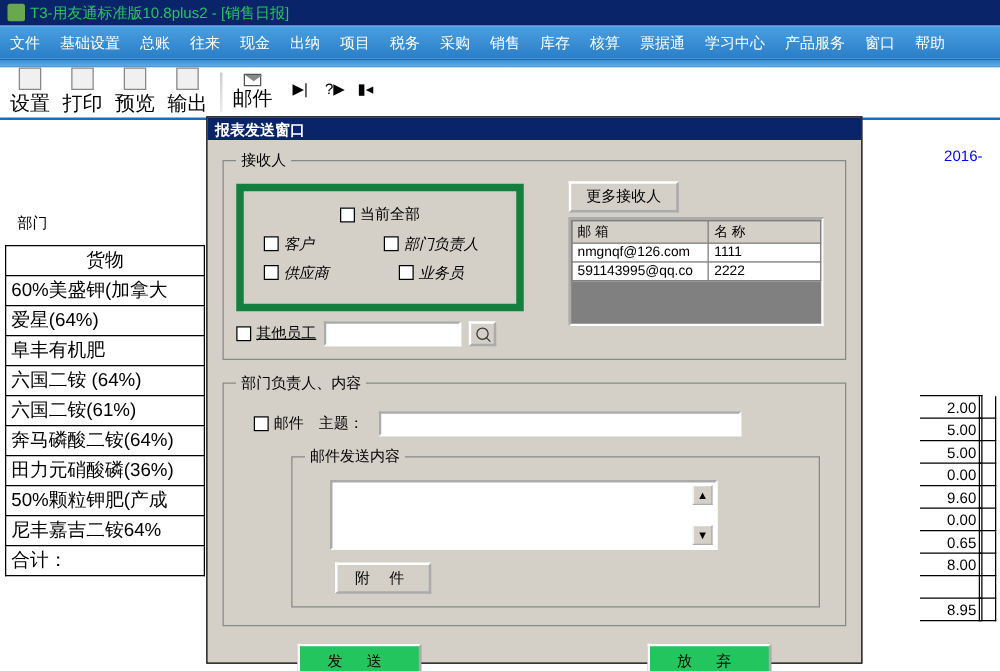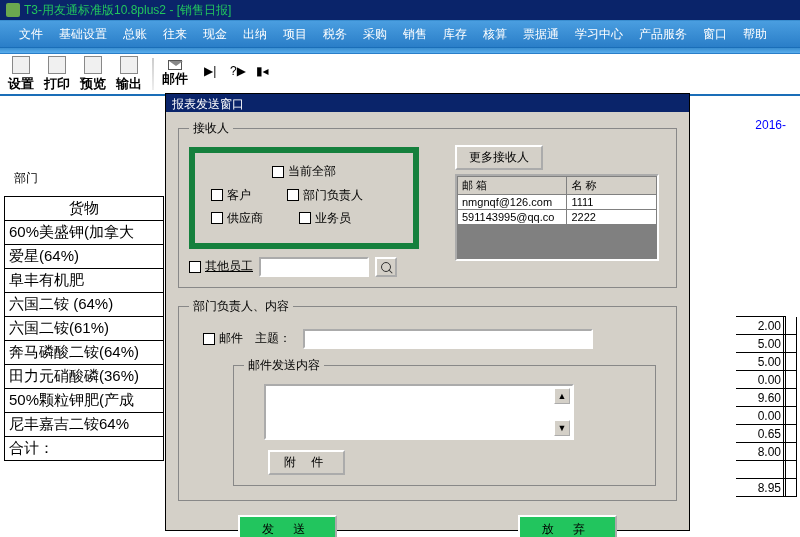--- a/index.html
+++ b/index.html
@@ -1,48 +1,48 @@
 <!DOCTYPE html>
 <html><head>
 <meta charset="utf-8">
 <style>
 * { box-sizing: border-box; margin: 0; padding: 0; font-family: "SimSun", "宋体", sans-serif; font-size: 12px; }
 body { width: 800px; height: 537px; overflow: hidden; background: #fff; position: relative; }
 .title-bar { background: #0a246a; color: #22c55e; padding: 3px 6px; height: 20px; display: flex; align-items: center; }
 .title-bar .icon { width: 14px; height: 14px; margin-right: 4px; background: #6aa84f; border-radius: 2px; }
-.menu-bar { background: linear-gradient(#4a9ee0, #2a7ec8); height: 28px; display: flex; align-items: center; padding: 0 11px; border-top: 1px solid #3a8ed0; border-bottom: 1px solid #1a6eb8; }
+.menu-bar { background: linear-gradient(#4a9ee0, #2a7ec8); height: 28px; display: flex; align-items: center; padding: 0 0; border-top: 1px solid #3a8ed0; border-bottom: 1px solid #1a6eb8; }
 .menu-item { color: #fff; padding: 4px 8px; cursor: pointer; }
 .menu-separator { background: linear-gradient(#3a8ed0, #5aaeee); height: 6px; border-bottom: 1px solid #2a7ec8; }
 .toolbar { height: 42px; display: flex; align-items: center; padding: 0 4px; border-bottom: 2px solid #1a6eb8; background: #fff; }
 .tool-btn { display: flex; flex-direction: column; align-items: center; padding: 2px 4px; cursor: pointer; margin-right: 2px; }
 .tool-btn .ticon { width: 18px; height: 18px; border: 1px solid #888; background: #f0f0f0; margin-bottom: 1px; }
-.tool-btn .tlabel { font-size: 13px; font-weight: bold; }
+.tool-btn .tlabel { font-size: 16px; }
 .tool-sep { width: 2px; height: 32px; background: linear-gradient(#ccc, #eee); margin: 0 4px; }
 .small-tools { display: flex; align-items: center; gap: 6px; margin-left: 10px; }
 .small-tool { width: 20px; height: 20px; cursor: pointer; position: relative; }
 .content-area { position: absolute; top: 96px; left: 0; right: 0; bottom: 0; background: #fff; overflow: hidden; }
 .dept-label { position: absolute; left: 14px; top: 74px; }
 .goods-table { position: absolute; left: 4px; top: 100px; width: 160px; border-collapse: collapse; }
 .goods-table th, .goods-table td { border: 1px solid #000; padding: 2px 4px; text-align: left; height: 18px; font-size: 15px; }
 .goods-table th { text-align: center; font-weight: normal; }
 .right-values { position: absolute; right: 14px; top: 120px; width: 50px; }
 .right-values .rdate { position: absolute; right: 0; top: -98px; color: #00f; }
 .rv { height: 18px; text-align: right; border-bottom: 1px solid #000; padding-right: 4px; display: flex; justify-content: flex-end; align-items: center; position: relative; }
 .rv::after { content: ""; position: absolute; right: -12px; width: 12px; height: 100%; border-bottom: 1px solid #000; border-left: 1px solid #000; border-right: 1px solid #000; }
 .right-values-inner { margin-top: 100px; border-top: 1px solid #000; border-right: 1px solid #000; }
 
 .dialog { position: absolute; left: 165px; top: 93px; width: 525px; height: 438px; background: #d4d0c8; border: 1px solid #000; }
-.dialog-title { background: #0a246a; color: #fff; padding: 2px 6px; height: 18px; font-weight: normal; }
+.dialog-title { background: #0a246a; color: #fff; padding: 2px 6px; height: 18px; font-weight: bold; }
 .dialog-body { padding: 8px 12px; }
 fieldset { border: 1px solid #888; padding: 10px; margin-bottom: 10px; background: #d4d0c8; }
 legend { padding: 0 4px; }
 .chk { display: inline-flex; align-items: center; gap: 4px; }
 .chk-box { width: 12px; height: 12px; border: 1px solid #000; background: #fff; display: inline-block; }
 .inner-fields { border: 6px solid #15803d; padding: 10px 16px; width: 230px; display: inline-block; vertical-align: top; }
-.inner-row { display: flex; gap: 36px; margin: 6px 0; }
+.inner-row { display: flex; gap: 56px; margin: 6px 0; font-style: italic; }
 .recipient-right { position: absolute; left: 276px; top: 8px; }
 .recip-btn { background: #d4d0c8; border: 2px outset #fff; padding: 2px 12px; cursor: pointer; margin-bottom: 4px; }
 .recip-table { background: #808080; border: 2px inset #fff; width: 204px; }
 .recip-table table { border-collapse: collapse; }
 .recip-table th, .recip-table td { background: #fff; border: 1px solid #808080; padding: 1px 4px; font-size: 11px; text-align: left; font-weight: normal; }
 .recip-table th { background: #d4d0c8; }
 .other-emp-row { margin-top: 8px; display: flex; align-items: center; gap: 6px; }
 .text-input { border: 2px inset #fff; background: #fff; height: 20px; padding: 0 4px; }
 .search-btn { width: 22px; height: 20px; border: 2px outset #fff; background: #d4d0c8; cursor: pointer; display: flex; align-items: center; justify-content: center; }
 .subject-input { width: 290px; }

